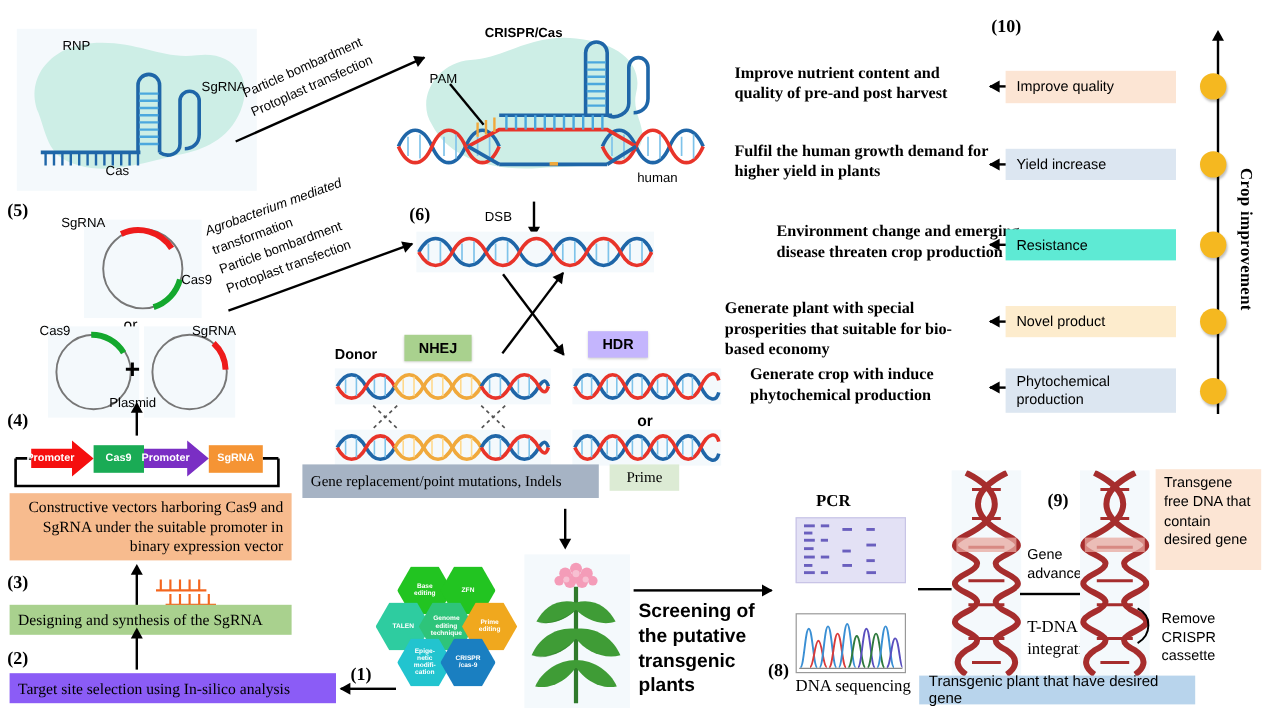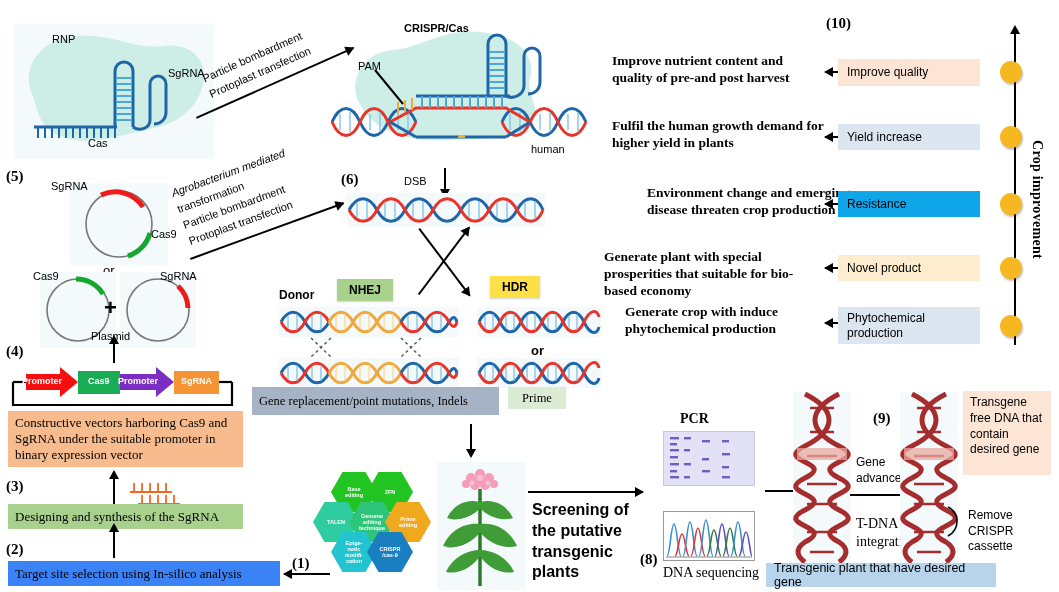--- a/index.html
+++ b/index.html
@@ -200,21 +200,21 @@
   <div class="harrow" style="width:84px;"></div>
 </div>
 <div class="abs diag-wrap" style="left:470px;top:228px;transform:rotate(-233deg);">
   <div class="harrow" style="width:84px;transform:scaleX(-1);"></div>
 </div>
 
 <div class="abs lbl bold" style="left:279px;top:288px;font-size:12px;">Donor</div>
 <div class="abs box pad cell-shadow" style="left:337px;top:279px;width:56px;height:22px;background:#a9d18e;justify-content:center;">
   <span class="bold" style="font-size:12px;">NHEJ</span>
 </div>
-<div class="abs box pad cell-shadow" style="left:490px;top:276px;width:50px;height:22px;background:#fde047;justify-content:center;">
+<div class="abs box pad cell-shadow" style="left:490px;top:276px;width:50px;height:22px;background:#c4b5fd;justify-content:center;">
   <span class="bold" style="font-size:12px;">HDR</span>
 </div>
 
 <div class="abs panel-bg" style="left:279px;top:307px;width:180px;height:30px;">
   <svg width="180" height="30" viewBox="0 0 180 30">
     <g stroke-width="3" fill="none">
       <path d="M2,15 C9,2 19,2 26,15 C33,28 43,28 50,15" stroke="#1f66a8"></path>
       <path d="M2,15 C9,28 19,28 26,15 C33,2 43,2 50,15" stroke="#e8342a"></path>
       <path d="M50,15 C57,2 67,2 74,15 C81,28 91,28 98,15 C105,2 115,2 122,15" stroke="#f0a93c"></path>
       <path d="M50,15 C57,28 67,28 74,15 C81,2 91,2 98,15 C105,28 115,28 122,15" stroke="#f0a93c"></path>
@@ -387,21 +387,21 @@
     <path d="M112,11 L148,11 L148,4 L166,19 L148,34 L148,27 L112,27 Z" fill="#7a2ec4"></path>
 
     <rect x="166" y="8" width="45" height="23" fill="#f59434"></rect>
   </svg>
 </div>
 <div class="abs tiny bold" style="left:22px;top:376px;color:#fff;">Promoter</div>
 <div class="abs tiny bold" style="left:88px;top:376px;color:#fff;">Cas9</div>
 <div class="abs tiny bold" style="left:118px;top:376px;color:#fff;">Promoter</div>
 <div class="abs tiny bold" style="left:181px;top:376px;color:#fff;">SgRNA</div>
 
-<div class="abs box" style="left:8px;top:411px;width:235px;height:56px;background:#f7bb8e;padding:20px 7px;">
+<div class="abs box" style="left:8px;top:411px;width:235px;height:56px;background:#f7bb8e;padding:20px 7px;text-align:right;">
   <span class="serif" style="font-size:13px;line-height:1.22;">Constructive vectors harboring Cas9 and SgRNA under the suitable promoter in binary expression vector</span>
 </div>
 
 <div class="abs step" style="left:6px;top:478px;">(3)</div>
 <div class="abs varrow-u" style="left:113px;top:478px;height:27px;"></div>
 <svg class="abs" style="left:126px;top:480px;" width="60" height="30">
   <g stroke="#f4661e" stroke-width="1.8">
     <line x1="4" y1="12" x2="46" y2="12"></line>
     <line x1="8" y1="3" x2="8" y2="12"></line>
       <line x1="16" y1="3" x2="16" y2="12"></line>
@@ -415,21 +415,21 @@
       <line x1="40" y1="15" x2="40" y2="24"></line>
     <line x1="48" y1="15" x2="48" y2="24"></line>
   </g>
 </svg>
 <div class="abs box" style="left:8px;top:504px;width:235px;height:25px;background:#a9d18e;padding:3px 7px;">
   <span class="serif" style="font-size:13px;">Designing and synthesis of the SgRNA</span>
 </div>
 
 <div class="abs step" style="left:6px;top:541px;">(2)</div>
 <div class="abs varrow-u" style="left:113px;top:531px;height:27px;"></div>
-<div class="abs box" style="left:8px;top:561px;width:272px;height:25px;background:#3b82f6;padding:3px 7px;">
+<div class="abs box" style="left:8px;top:561px;width:272px;height:25px;background:#8b5cf6;padding:3px 7px;">
   <span class="serif" style="font-size:13px;">Target site selection using In-silico analysis</span>
 </div>
 
 <div class="abs step" style="left:292px;top:555px;">(1)</div>
 <div class="abs harrow-l" style="left:284px;top:573px;width:46px;"></div>
 
 <div class="abs" style="left:305px;top:472px;width:130px;height:112px;">
   <div class="hex" style="left:26px;top:0px;background:#22c421;">
     <span style="white-space:pre-line;">Base
 editing</span>
@@ -629,21 +629,21 @@
 
 <div class="abs rtext" style="left:612px;top:118px;width:212px;">Fulfil the human growth demand for higher yield in plants</div>
 <div class="abs harrow-l" style="left:825px;top:136px;width:26px;"></div>
 <div class="abs box rbox" style="left:838px;top:124px;width:142px;height:26px;background:#dce6f1;">
   <span>Yield increase</span>
 </div>
 <div class="abs circ" style="left:1000px;top:126px;"></div>
 
 <div class="abs rtext" style="left:647px;top:185px;width:212px;">Environment change and emerging disease threaten crop production</div>
 <div class="abs harrow-l" style="left:825px;top:203px;width:26px;"></div>
-<div class="abs box rbox" style="left:838px;top:191px;width:142px;height:26px;background:#0ea5e9;">
+<div class="abs box rbox" style="left:838px;top:191px;width:142px;height:26px;background:#5eead4;">
   <span>Resistance</span>
 </div>
 <div class="abs circ" style="left:1000px;top:193px;"></div>
 
 <div class="abs rtext" style="left:604px;top:249px;width:222px;">Generate plant with special prosperities that suitable for bio-based economy</div>
 <div class="abs harrow-l" style="left:825px;top:267px;width:26px;"></div>
 <div class="abs box rbox" style="left:838px;top:255px;width:142px;height:26px;background:#fdeccd;">
   <span>Novel product</span>
 </div>
 <div class="abs circ" style="left:1000px;top:257px;"></div>

